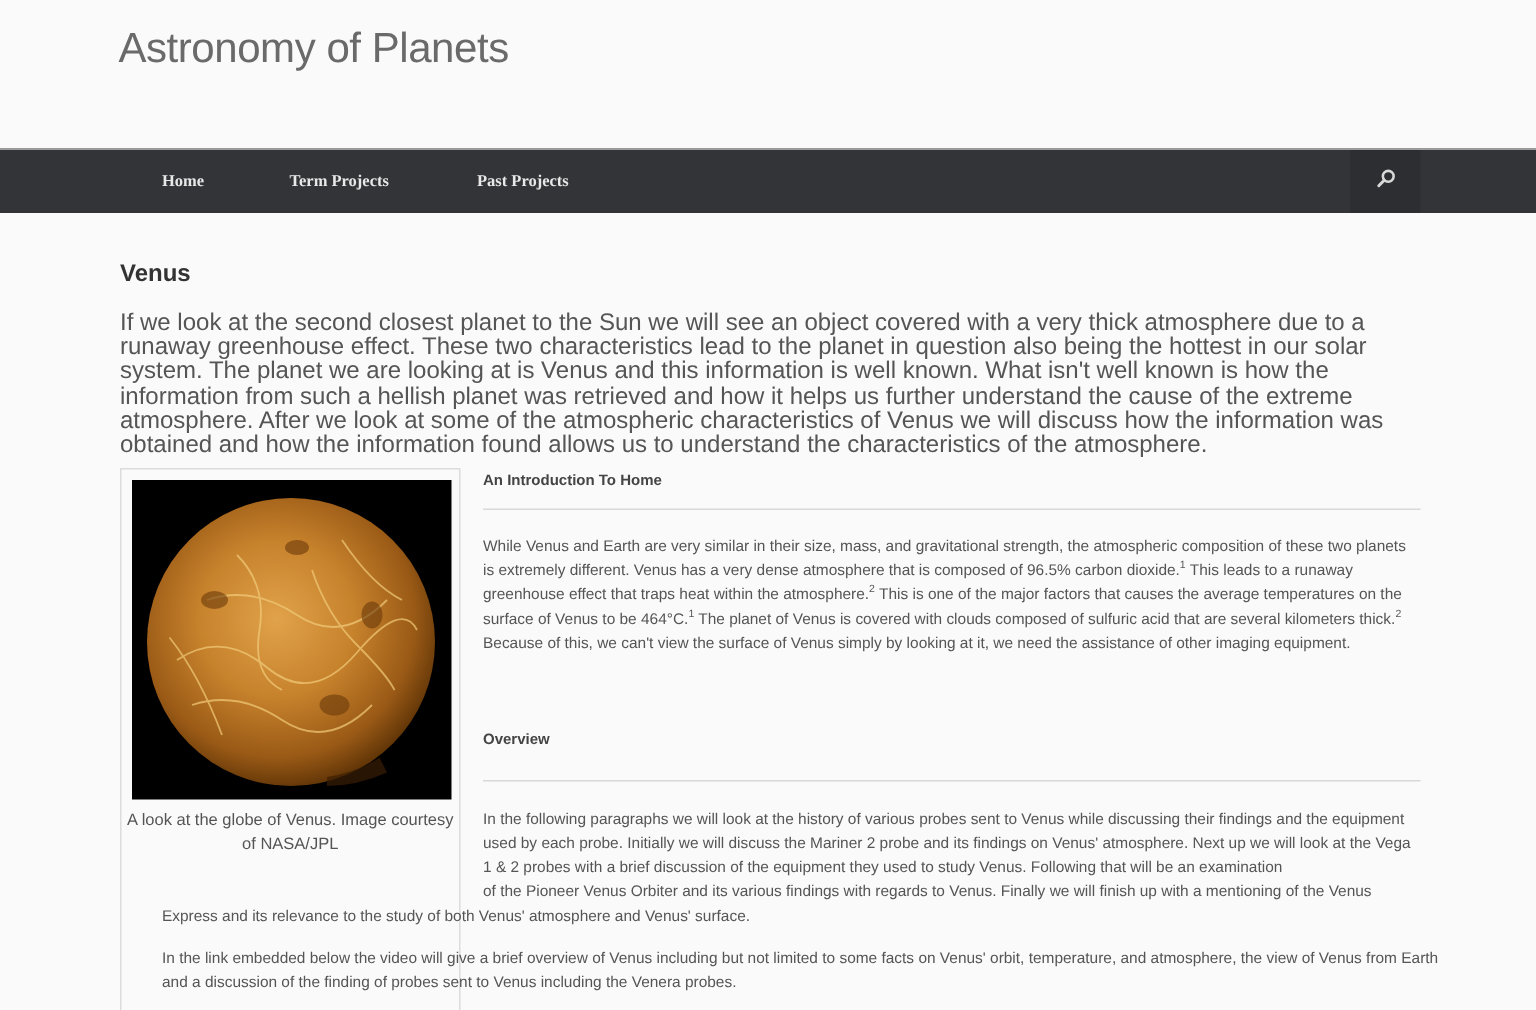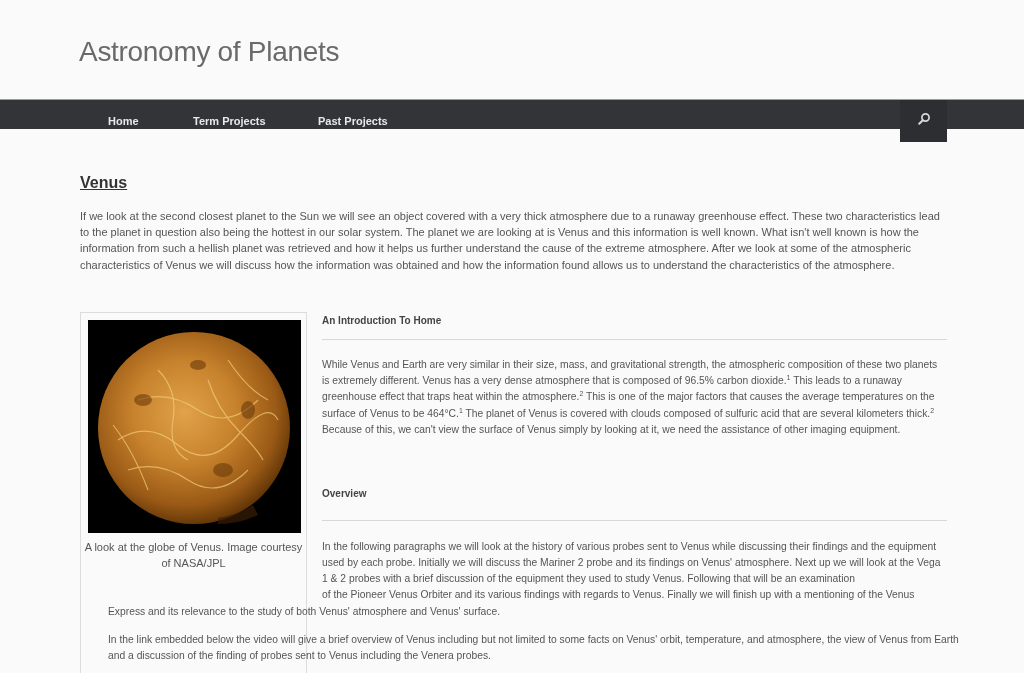--- a/index.html
+++ b/index.html
@@ -6,50 +6,50 @@
     html, body {
       width: 1024px; height: 673px; overflow: hidden;
       background: #fafafa;
       font-family: "Liberation Sans", sans-serif;
       color: #555;
     }
     .site-header {
       height: 99px; background: #fafafa; position: relative;
     }
     .site-title {
-      position: absolute; left: 79px; top: 36px;
+      position: absolute; left: 79px; top: 16px;
       font-family: "Liberation Sans", sans-serif;
       font-weight: 300; font-size: 28px; color: #6a6a6a;
       letter-spacing: -0.3px;
     }
     .navbar {
-      position: absolute; top: 99px; left: 0; width: 1024px; height: 30px;
-      background: #333438; border-top: 1px solid #9c9c9c;
+      position: absolute; top: 99px; left: 0; width: 1024px; height: 43px;
+      background: #333438; border-top: 1px solid #9c9c9c; font-family: Liberation Serif, serif;
     }
     .nav-item {
       position: absolute; top: 0; height: 42px; line-height: 42px;
       font-size: 11px; font-weight: bold; color: #e8e8e8; cursor: pointer;
     }
     .nav-home { left: 108px; }
     .nav-term { left: 193px; }
     .nav-past { left: 318px; }
     .search-btn {
       position: absolute; left: 900px; top: 0; width: 47px; height: 42px;
       background: #2d2e31; display: flex; align-items: center; justify-content: center; cursor: pointer;
     }
     .content {
       position: absolute; top: 142px; left: 80px; width: 867px;
     }
     .page-title {
       position: absolute; top: 32px; left: 0;
-      font-size: 16px; font-weight: bold; color: #333; text-decoration: underline;
+      font-size: 16px; font-weight: bold; color: #333;
     }
     .intro-p {
       position: absolute; top: 66px; left: 0; width: 867px;
-      font-size: 11px; line-height: 16.2px; color: #555;
+      font-size: 16px; line-height: 16.2px; color: #555;
     }
     .figure {
       position: absolute; top: 170px; left: 0; width: 227px; height: 406px;
       border: 1px solid #dcdcdc; background: #fafafa;
     }
     .figure .img {
       position: absolute; left: 7px; top: 7px; width: 213px; height: 213px;
       background: #000; overflow: hidden;
     }
     .figure .caption {

